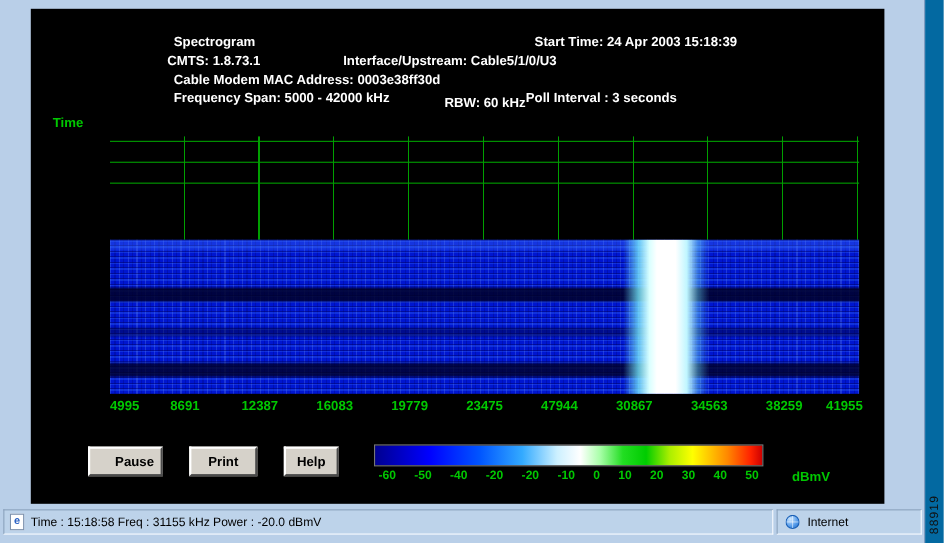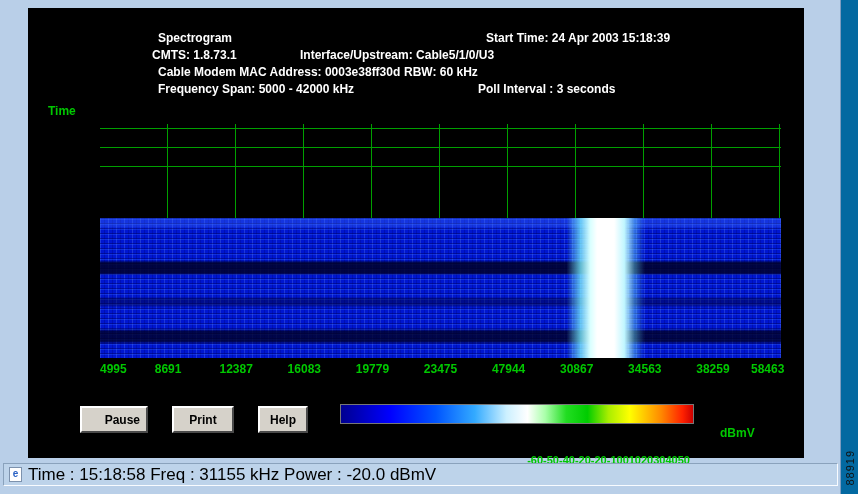--- a/index.html
+++ b/index.html
@@ -9,24 +9,24 @@
   #win{position:absolute;left:0;top:0;width:841px;height:494px;background:#b9cfe8;
        border-right:1px solid #7e9cc0;box-sizing:border-box;}
 
   
   #screen{position:absolute;left:28px;top:8px;width:776px;height:450px;background:#000;}
 
   .hdr{position:absolute;color:#fff;font-weight:bold;font-size:12px;white-space:nowrap;}
   #t-title{left:130px;top:23px;}
   #t-start{left:458px;top:23px;}
   #t-cmts{left:124px;top:40px;}
-  #t-if{left:236px;top:40px;padding-left:36px;}
+  #t-if{left:248px;top:40px;padding-left:36px;}
   #t-mac{left:130px;top:57px;}
   #t-span{left:130px;top:74px;}
-  #t-rbw{left:352px;top:57px;padding-left:24px;}
+  #t-rbw{left:352px;top:78px;padding-left:24px;}
   #t-poll{left:450px;top:74px;}
 
   .green{color:#00c800;font-weight:bold;font-size:12px;white-space:nowrap;}
   #t-time{position:absolute;left:20px;top:96px;}
 
   
   #grid{position:absolute;left:72px;top:116px;width:681px;height:94px;
     background:
       linear-gradient(#009f00,#009f00) 0 4px/100% 1px no-repeat,
       linear-gradient(#009f00,#009f00) 0 23px/100% 1px no-repeat,
@@ -91,28 +91,28 @@
   #btn-print{left:144px;top:398px;width:62px;}
   #btn-help{left:230px;top:398px;width:50px;}
 
   
   #cbar{position:absolute;left:312px;top:396px;width:352px;height:18px;border:1px solid #777;
     background:linear-gradient(to right,
       #000090 0%, #0000ff 14%, #0055ff 27%, #33aaff 38%, #ccf0ff 47%,
       #ffffff 53%, #aaffaa 58%, #22dd22 64%, #00cc00 70%, #aaee00 76%,
       #ffff00 82%, #ff8800 91%, #ff2200 97%, #cc0000 100%);}
   #cbar-ticks{position:absolute;left:312px;top:418px;width:354px;display:flex;
-    justify-content:flex-end;padding:0 4px;box-sizing:border-box;font-size:11px;margin-top:28px;}
+    justify-content:space-between;padding:0 4px;box-sizing:border-box;font-size:11px;}
   #t-dbmv{position:absolute;left:692px;top:418px;font-size:12px;}
 
   
   #statusbar{position:absolute;left:3px;top:463px;width:835px;height:23px;
     display:flex;gap:3px;align-items:stretch;}
   .panel{border:1px solid;border-color:#8aa2bc #f8fbff #f8fbff #8aa2bc;background:#bdd3ea;
-    display:flex;align-items:center;font-size:17px;color:#000;box-sizing:border-box;}
+    display:flex;align-items:center;font-size:11px;color:#000;box-sizing:border-box;}
   #p-main{flex:1;padding:0 5px;gap:6px;}
   #p-zone{width:132px;padding:0 7px;gap:7px;}
   .doc-icon{width:11px;height:13px;background:#fff;border:1px solid #7d92ad;color:#2b62c4;
     font-size:10px;font-weight:bold;line-height:12px;text-align:center;flex:0 0 auto;}
   .doc-icon::before{content:"e";}
   .globe-icon{width:13px;height:13px;border-radius:50%;flex:0 0 auto;
     background:
       linear-gradient(rgba(255,255,255,.5),rgba(255,255,255,.5)) 0 6px/100% 1px no-repeat,
       linear-gradient(rgba(255,255,255,.5),rgba(255,255,255,.5)) 6px 0/1px 100% no-repeat,
       radial-gradient(circle at 35% 30%, #cfe8ff, #4f97e8 55%, #1b5fb4);
@@ -150,21 +150,21 @@
       <span>4995</span>
           <span>8691</span>
           <span>12387</span>
           <span>16083</span>
           <span>19779</span>
           <span>23475</span>
           <span>47944</span>
           <span>30867</span>
           <span>34563</span>
           <span>38259</span>
-          <span>58463</span>
+          <span>41955</span>
         </div>
 
       <button class="btn" id="btn-pause">Pause</button>
       <button class="btn" id="btn-print">Print</button>
       <button class="btn" id="btn-help">Help</button>
 
       <div id="cbar"></div>
       <div id="cbar-ticks" class="green">
 
       <span>-60</span>
@@ -182,18 +182,22 @@
         </div>
       <div id="t-dbmv" class="green">dBmV</div>
 
     </div>
 
     <div id="statusbar">
       <div class="panel" id="p-main">
         <span class="doc-icon"></span>
         <span>Time : 15:18:58 Freq : 31155 kHz Power : -20.0 dBmV</span>
       </div>
+      <div class="panel" id="p-zone">
+        <span class="globe-icon"></span>
+        <span>Internet</span>
+      </div>
     </div>
 
   </div>
 
   <div id="figure-id">88919</div>
 </div>
 
 </body></html>

